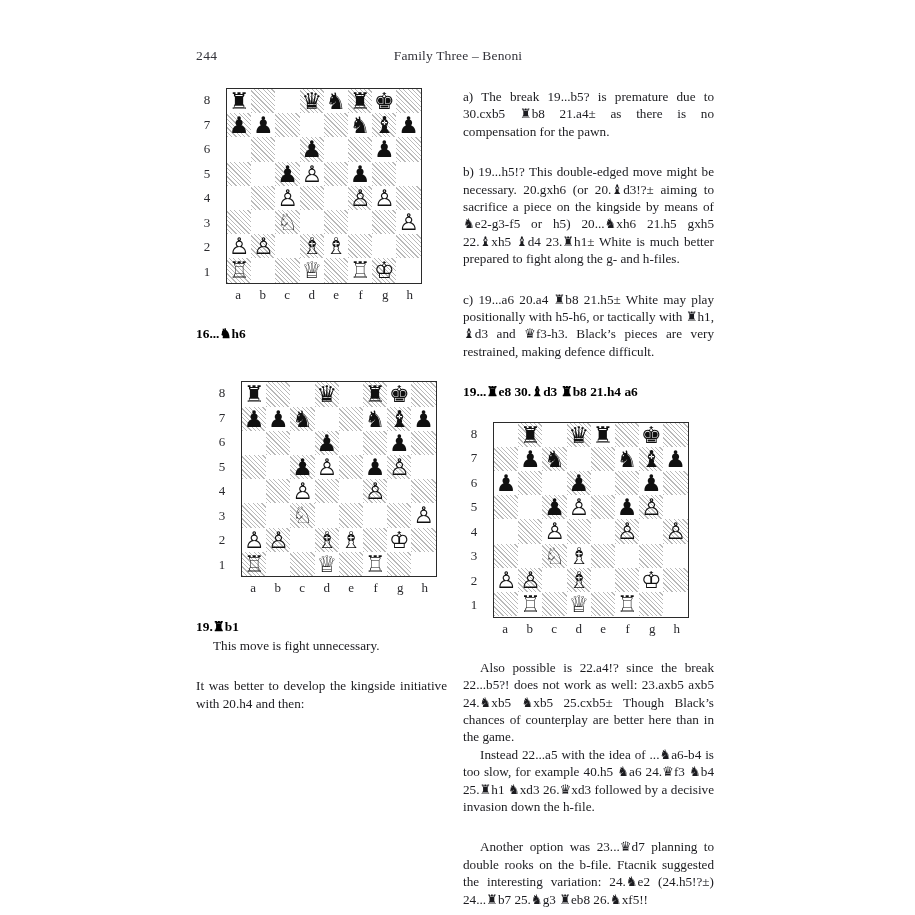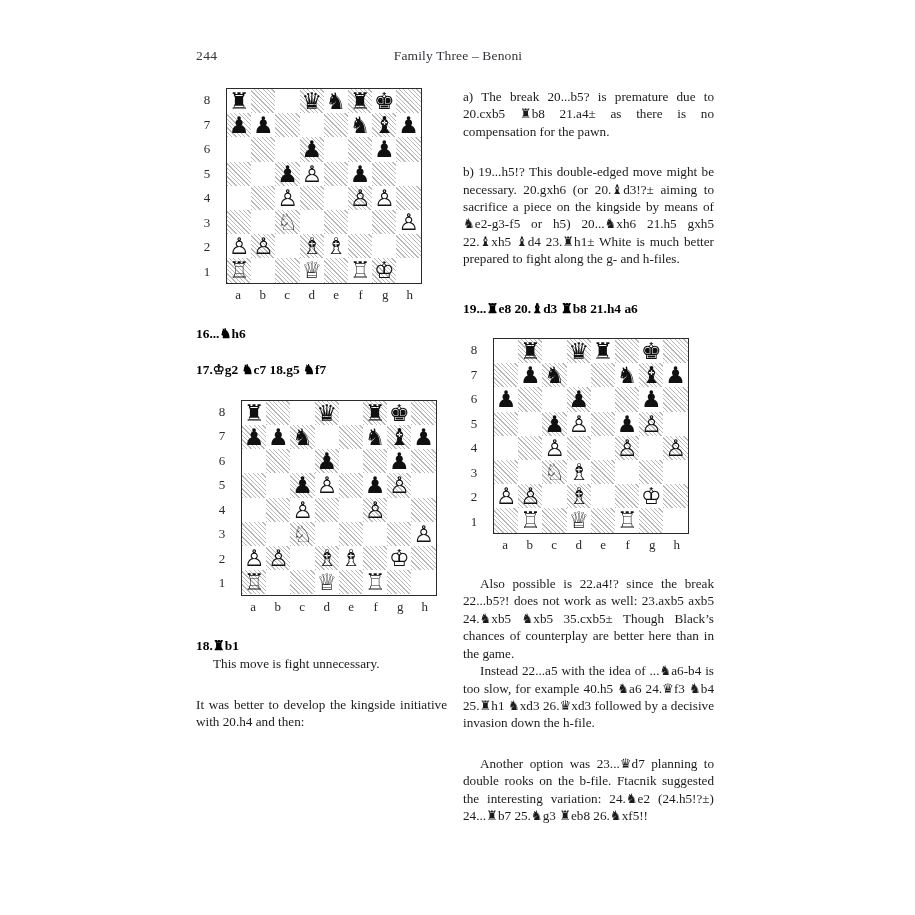--- a/index.html
+++ b/index.html
@@ -288,21 +288,20 @@
           <span style="left: 147px;">g</span>
           <span style="left: 171.5px;">h</span>
         </div>
     </div>
 
     <div class="gap-m"></div>
 
     <div class="movehead">16...♞h6</div>
     <div class="gap-s"></div>
     <div class="gap-s"></div>
-    <div class="movehead">17.♔g2 ♞c7 18.g5 ♞f7</div>
 
     <div class="gap-l"></div>
 
     <div class="diagram d3">
       <div class="rank-labels">
           <span style="top: 0px;">8</span>
           <span style="top: 24.5px;">7</span>
           <span style="top: 49px;">6</span>
           <span style="top: 73.5px;">5</span>
           <span style="top: 98px;">4</span>
@@ -411,34 +410,35 @@
           <span style="left: 73.5px;">d</span>
           <span style="left: 98px;">e</span>
           <span style="left: 122.5px;">f</span>
           <span style="left: 147px;">g</span>
           <span style="left: 171.5px;">h</span>
         </div>
     </div>
 
     <div class="gap-m"></div>
 
-    <div class="movehead">18.♜b1</div>
+    <div class="movehead">19.♜b1</div>
     <div class="para indent">This move is fight unnecessary.</div>
     <div class="gap-s"></div>
     <div class="para">It was better to develop the kingside initiative with 20.h4 and then:</div>
   </div>
 
   <div class="col col-right">
 
-    <div class="para">a) The break 20...b5? is premature due to 20.cxb5 ♜b8 21.a4± as there is no compensation for the pawn.</div>
+    <div class="para">a) The break 19...b5? is premature due to 30.cxb5 ♜b8 21.a4± as there is no compensation for the pawn.</div>
     <div class="gap-s"></div>
     <div class="para">b) 19...h5!? This double-edged move might be necessary. 20.gxh6 (or 20.♝d3!?± aiming to sacrifice a piece on the kingside by means of ♞e2-g3-f5 or h5) 20...♞xh6 21.h5 gxh5 22.♝xh5 ♝d4 23.♜h1± White is much better prepared to fight along the g- and h-files.</div>
     <div class="gap-s"></div>
-    <div class="gap-s"></div>
-    <div class="movehead">19...♜e8 20.♝d3 ♜b8 21.h4 a6</div>
+    <div class="para">c) 19...a6 20.a4 ♜b8 21.h5± White may play positionally with h5-h6, or tactically with ♜h1, ♝d3 and ♛f3-h3. Black’s pieces are very restrained, making defence difficult.</div>
+    <div class="gap-s"></div>
+    <div class="movehead">19...♜e8 30.♝d3 ♜b8 21.h4 a6</div>
 
     <div class="gap-l"></div>
 
     <div class="diagram d2">
       <div class="rank-labels">
           <span style="top: 0px;">8</span>
           <span style="top: 24.5px;">7</span>
           <span style="top: 49px;">6</span>
           <span style="top: 73.5px;">5</span>
           <span style="top: 98px;">4</span>
@@ -547,19 +547,19 @@
           <span style="left: 73.5px;">d</span>
           <span style="left: 98px;">e</span>
           <span style="left: 122.5px;">f</span>
           <span style="left: 147px;">g</span>
           <span style="left: 171.5px;">h</span>
         </div>
     </div>
 
     <div class="gap-m"></div>
 
-    <div class="para indent tight">Also possible is 22.a4!? since the break 22...b5?! does not work as well: 23.axb5 axb5 24.♞xb5 ♞xb5 35.cxb5± Though Black’s chances of counterplay are better here than in the game.</div>
+    <div class="para indent tight">Also possible is 22.a4!? since the break 22...b5?! does not work as well: 23.axb5 axb5 24.♞xb5 ♞xb5 25.cxb5± Though Black’s chances of counterplay are better here than in the game.</div>
     <div class="para indent">Instead 22...a5 with the idea of ...♞a6-b4 is too slow, for example 40.h5 ♞a6 24.♛f3 ♞b4 25.♜h1 ♞xd3 26.♛xd3 followed by a decisive invasion down the h-file.</div>
     <div class="gap-s"></div>
     <div class="para indent">Another option was 23...♛d7 planning to double rooks on the b-file. Ftacnik suggested the interesting variation: 24.♞e2 (24.h5!?±) 24...♜b7 25.♞g3 ♜eb8 26.♞xf5!!</div>
   </div>
 
 </div>
 
 </body></html>

